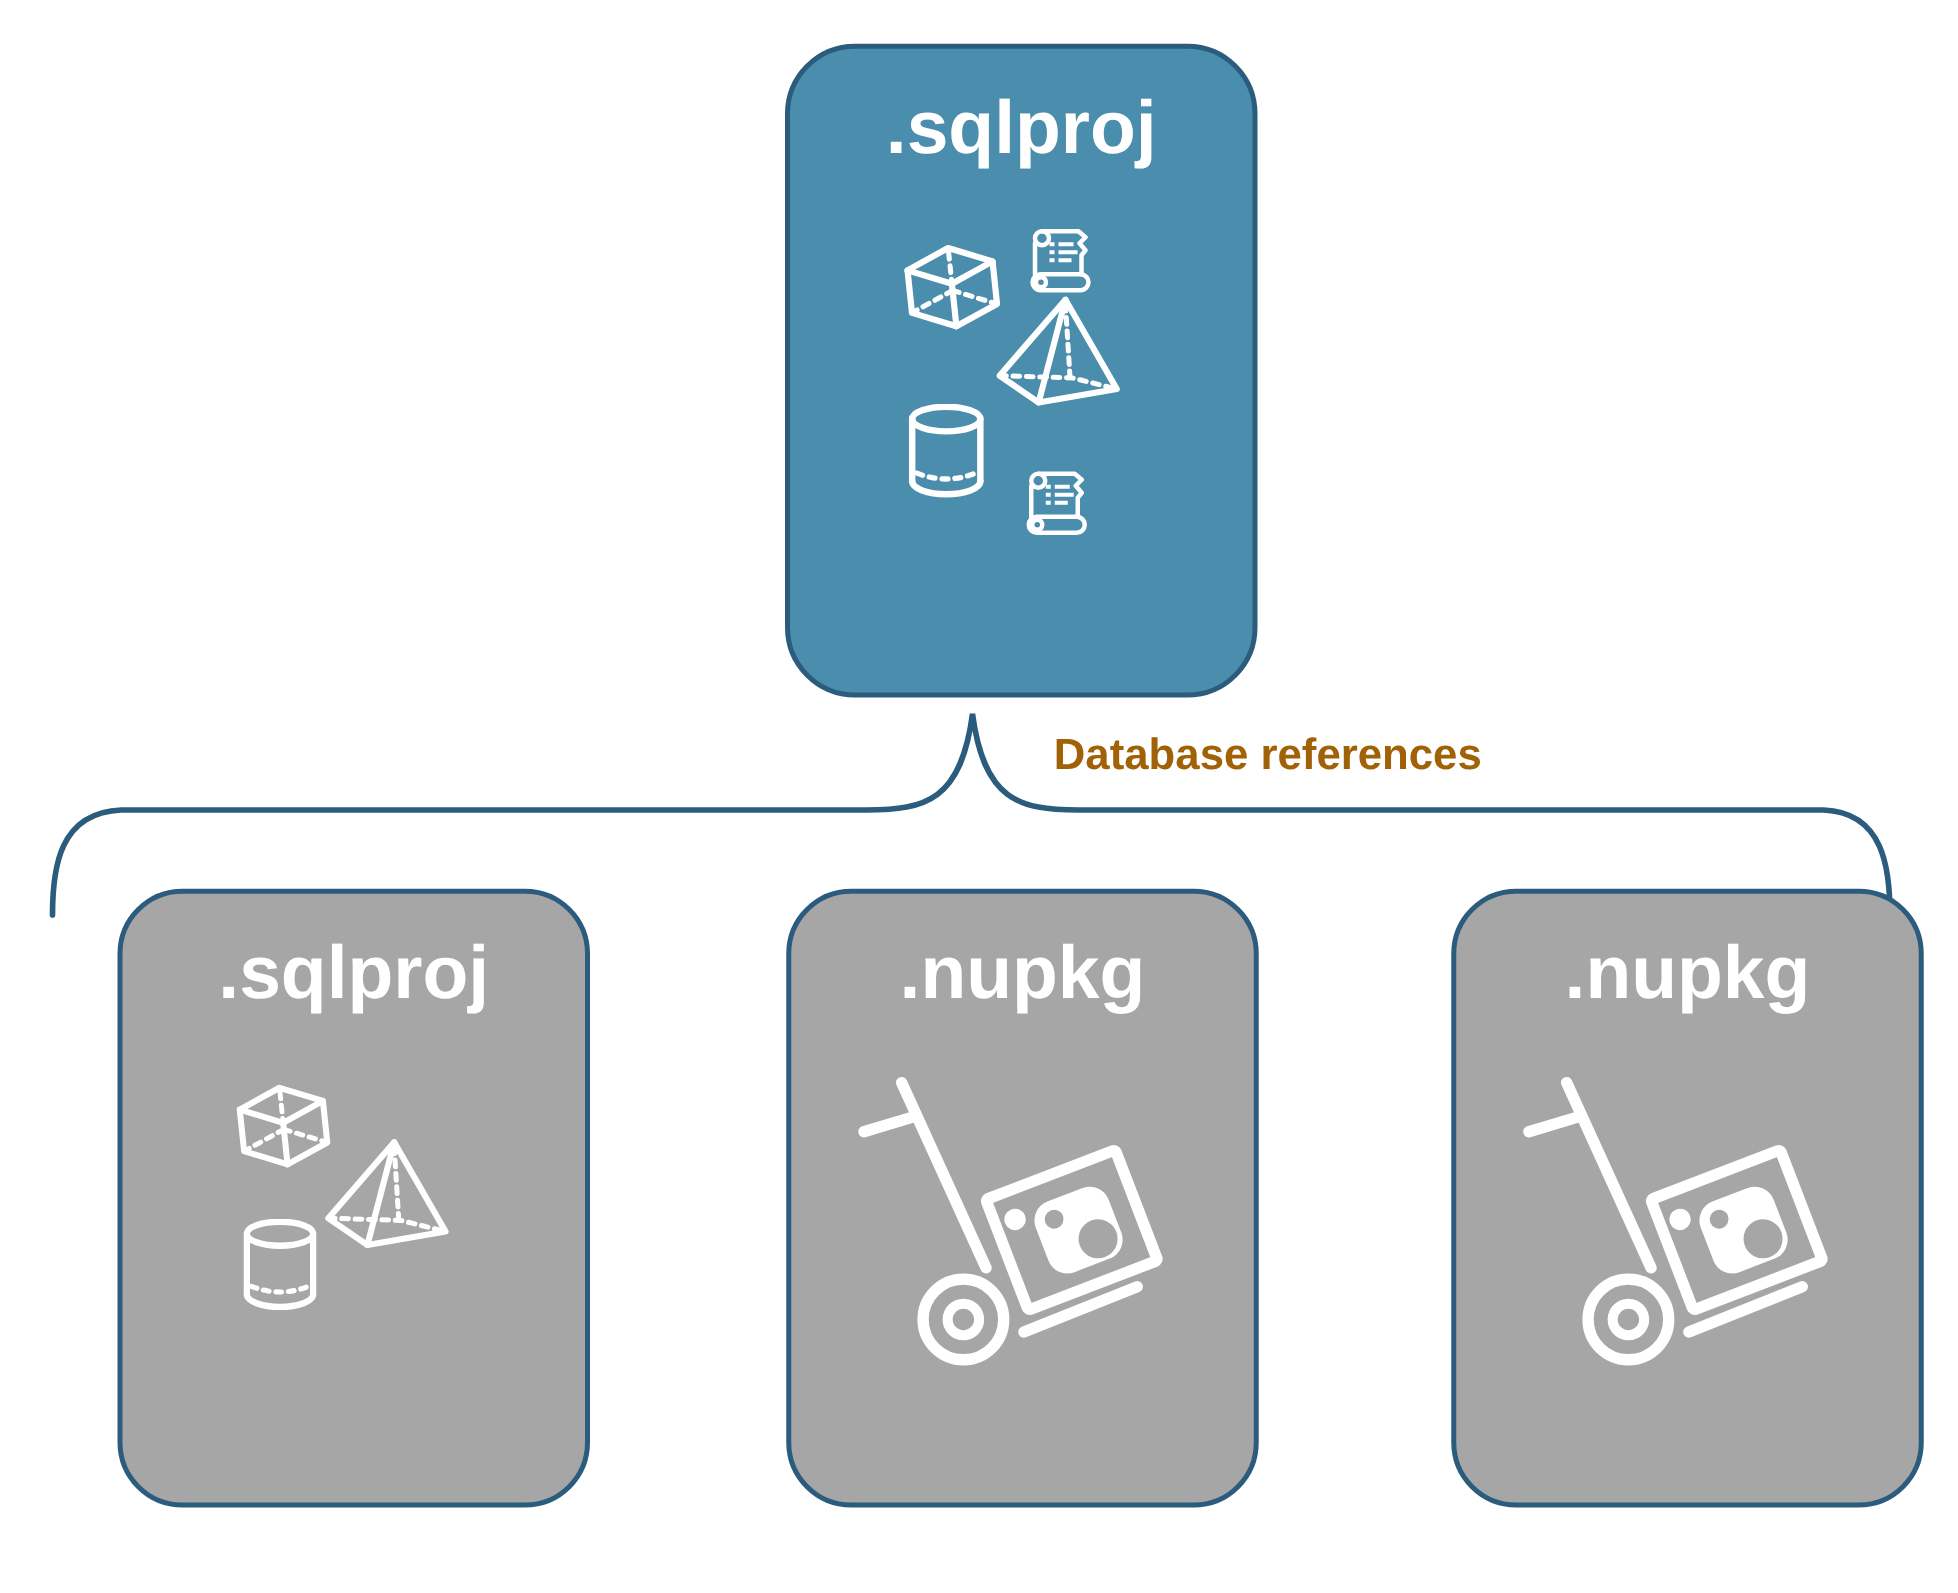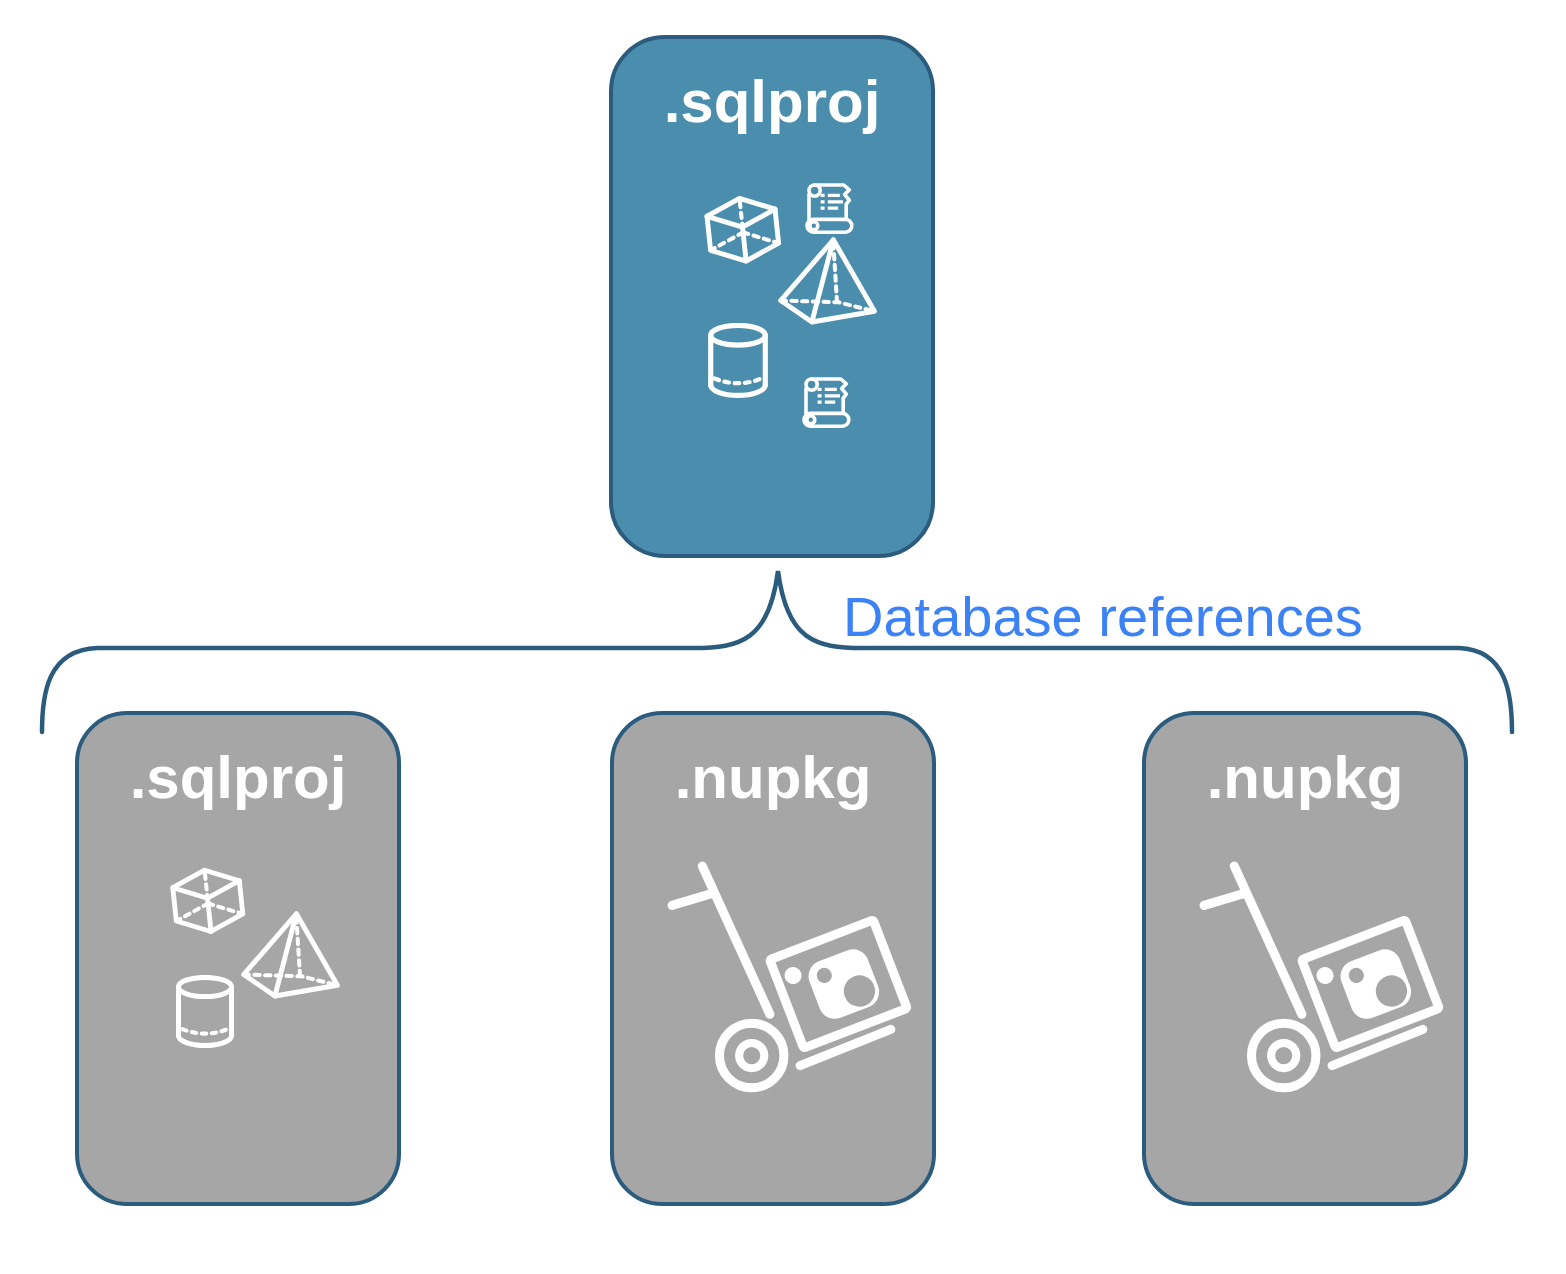--- a/index.html
+++ b/index.html
@@ -5,24 +5,25 @@
   html,body{margin:0;padding:0;background:#ffffff;}
   .canvas{
     position:relative;
     width:1566px;height:1274px;
     background:#ffffff;
     overflow:hidden;
     font-family:"Liberation Sans","DejaVu Sans",sans-serif;
   }
   .card{
     position:absolute;
-    width:326px;
+    width:378px;
     box-sizing:border-box;
     border:4px solid #2b5c7e;
     border-radius:56px;
+    margin-left:19px;
   }
   .card-root{
     left:609px;top:35px;height:523px;
     background:#4a8dac;
   }
   .card-ref{
     top:711px;height:495px;
     background:#a6a6a6;
     border-radius:52px;
   }
@@ -36,23 +37,23 @@
     color:#ffffff;
     font-size:60px;
     font-weight:bold;
     letter-spacing:0px;
     line-height:1.1;
   }
   .icon{position:absolute;}
   .connector-label{
     position:absolute;
     left:843px;top:584px;
-    color:#3b82f6;
-    font-size:56px;
-    font-weight:normal;
+    color:#a16207;
+    font-size:35px;
+    font-weight:bold;
     white-space:nowrap;
   }
   .brace-svg{position:absolute;left:25px;top:550px;}
   .defs{position:absolute;width:0;height:0;overflow:hidden;}
 </style>
 </head>
 <body>
 
 <svg class="defs" aria-hidden="true">
   <defs>

